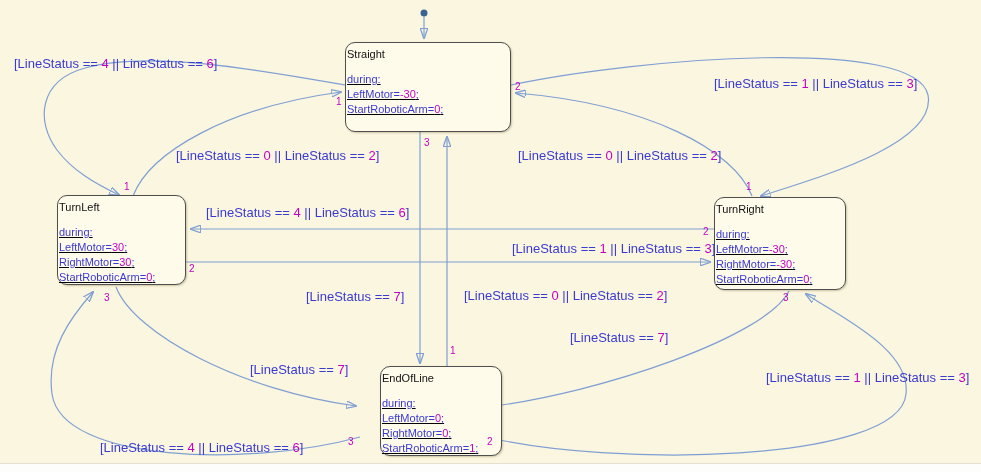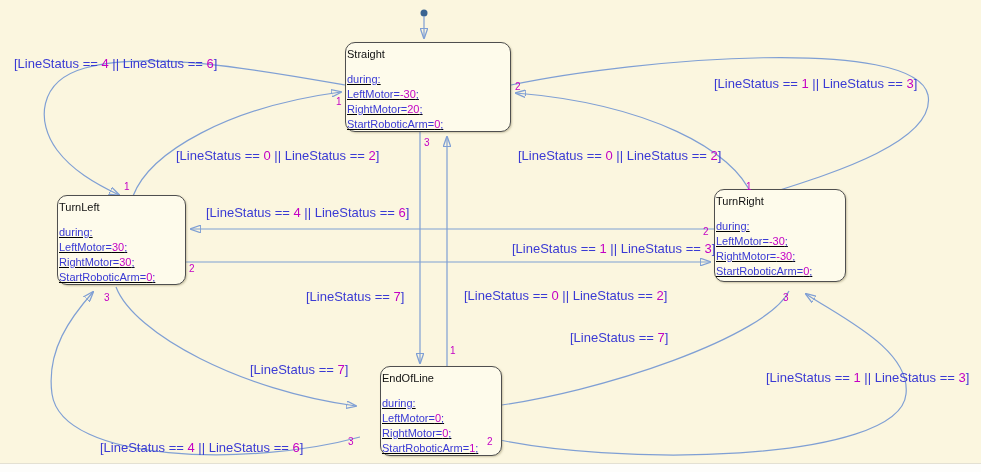--- a/index.html
+++ b/index.html
@@ -70,33 +70,32 @@
     <path d="M 116 287 C 134 334 242 391 356 406" marker-end="url(#arrow)"></path>
     <path d="M 789 291 C 767 336 602 393 487 407" marker-end="url(#arrow)"></path>
     <path d="M 360 437 C 250 467 62 463 52 394 C 46 350 71 317 93 292" marker-end="url(#arrow)"></path>
     <path d="M 482 436 C 610 468 900 463 906 394 C 911 350 842 318 806 294" marker-end="url(#arrow)"></path>
   </svg>
 
   <div class="state" style="left:345px;top:42px;width:166px;height:90px">
     <div class="state-title">Straight</div>
     <div class="state-line"><span class="cond">during:</span></div>
     <div class="state-line"><span class="cond">LeftMotor=</span><span class="num">-30</span><span class="cond">;</span></div>
-    <div class="state-line"><span class="cond">RightMotor=</span><span class="num">20</span><span class="cond">;</span></div>
     <div class="state-line"><span class="cond">StartRoboticArm=</span><span class="num">0</span><span class="cond">;</span></div>
   </div>
 
   <div class="state" style="left:57px;top:195px;width:129px;height:90px">
     <div class="state-title">TurnLeft</div>
     <div class="state-line"><span class="cond">during:</span></div>
     <div class="state-line"><span class="cond">LeftMotor=</span><span class="num">30</span><span class="cond">;</span></div>
     <div class="state-line"><span class="cond">RightMotor=</span><span class="num">30</span><span class="cond">;</span></div>
     <div class="state-line"><span class="cond">StartRoboticArm=</span><span class="num">0</span><span class="cond">;</span></div>
   </div>
 
-  <div class="state" style="left:714px;top:189px;width:132px;height:93px">
+  <div class="state" style="left:714px;top:197px;width:132px;height:93px">
     <div class="state-title">TurnRight</div>
     <div class="state-line"><span class="cond">during:</span></div>
     <div class="state-line"><span class="cond">LeftMotor=</span><span class="num">-30</span><span class="cond">;</span></div>
     <div class="state-line"><span class="cond">RightMotor=</span><span class="num">-30</span><span class="cond">;</span></div>
     <div class="state-line"><span class="cond">StartRoboticArm=</span><span class="num">0</span><span class="cond">;</span></div>
   </div>
 
   <div class="state" style="left:380px;top:366px;width:122px;height:90px">
     <div class="state-title">EndOfLine</div>
     <div class="state-line"><span class="cond">during:</span></div>

